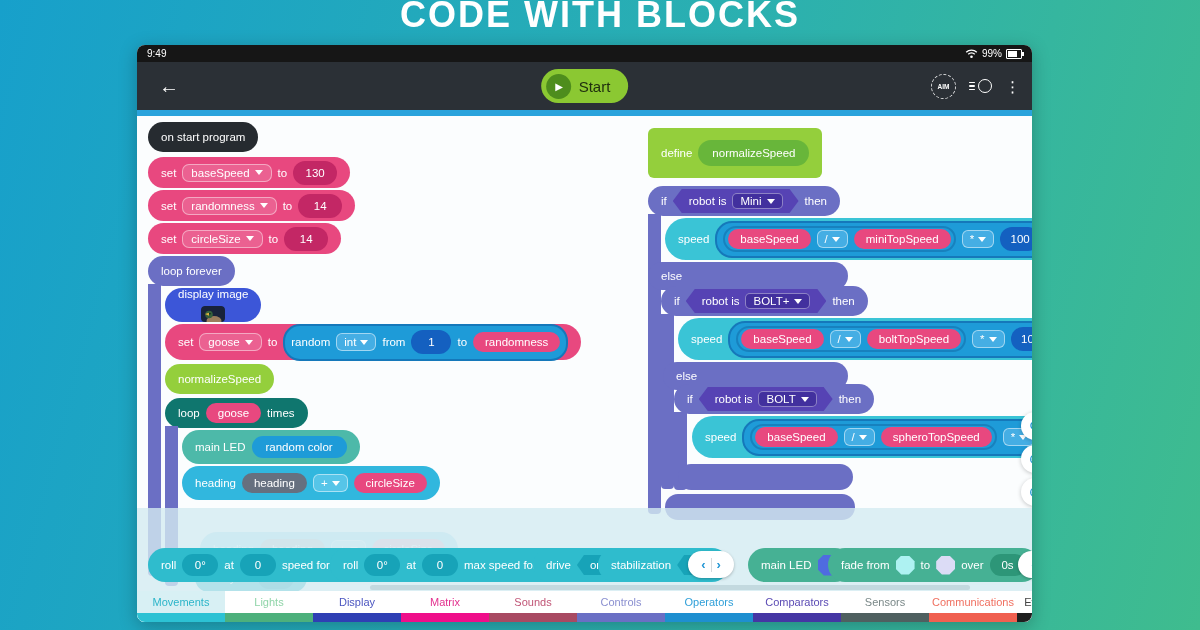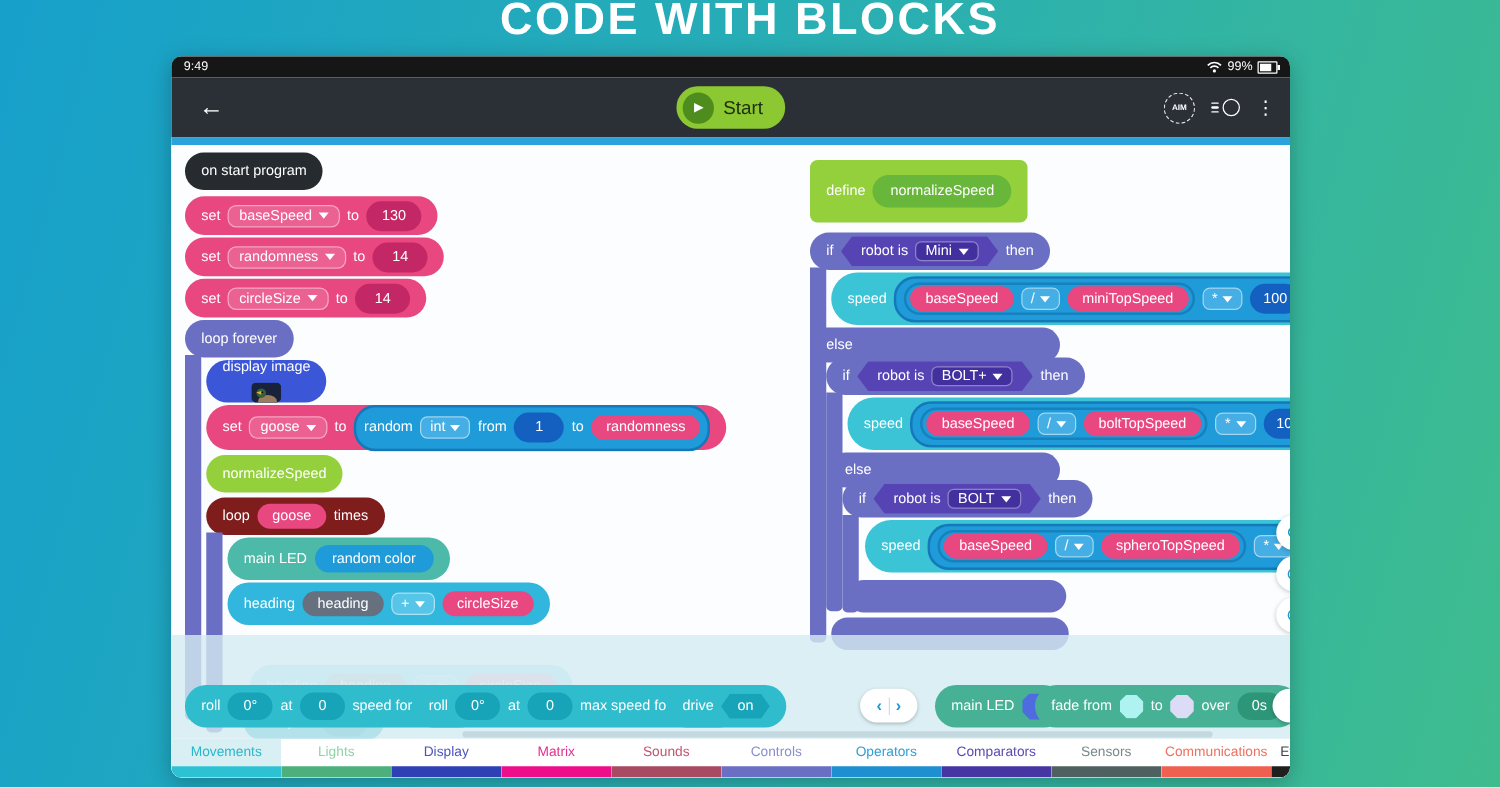--- a/index.html
+++ b/index.html
@@ -203,21 +203,21 @@
             </span>
           <span>to</span>
           <span class="ppill"><span>randomness</span></span>
         </span>
       </div>
 
       <div class="blk" style="left:28px;top:248px;background:#94cf3c;">
         <span>normalizeSpeed</span>
       </div>
 
-      <div class="blk" style="left:28px;top:282px;background:#7f1d1d;">
+      <div class="blk" style="left:28px;top:282px;background:#0f766e;">
         <span>loop</span>
         <span class="ppill"><span>goose</span></span>
         <span>times</span>
       </div>
       <div class="arm" style="left:28px;top:310px;height:160px;background:#6b6fc4;"></div>
 
       <div class="blk h34" style="left:45px;top:314px;background:#4db9a9;">
         <span>main LED</span>
         <span class="bpill"><span>random color</span></span>
       </div>
@@ -408,20 +408,24 @@
         <span class="tcirc">
             <span>0cm</span>
           </span>
       </div>
 
       <div class="blk h34" style="left:396px;top:432px;background:#2fbccd;">
         <span>drive</span>
         <span class="hexS"><span>on</span></span>
       </div>
 
+      <div class="blk h34" style="left:461px;top:432px;background:#2fbccd;">
+        <span>stabilization</span>
+        <span class="hexS"><span>on</span></span>
+      </div>
 
       <div class="pager" style="left:551px;top:435px;">
         <span>‹</span>
           <i></i>
           <span>›</span>
       </div>
 
       <div class="blk h34" style="left:611px;top:432px;background:#46b194;">
         <span>main LED</span>
         <span class="oct" style="background: rgb(79, 107, 224);"></span>

